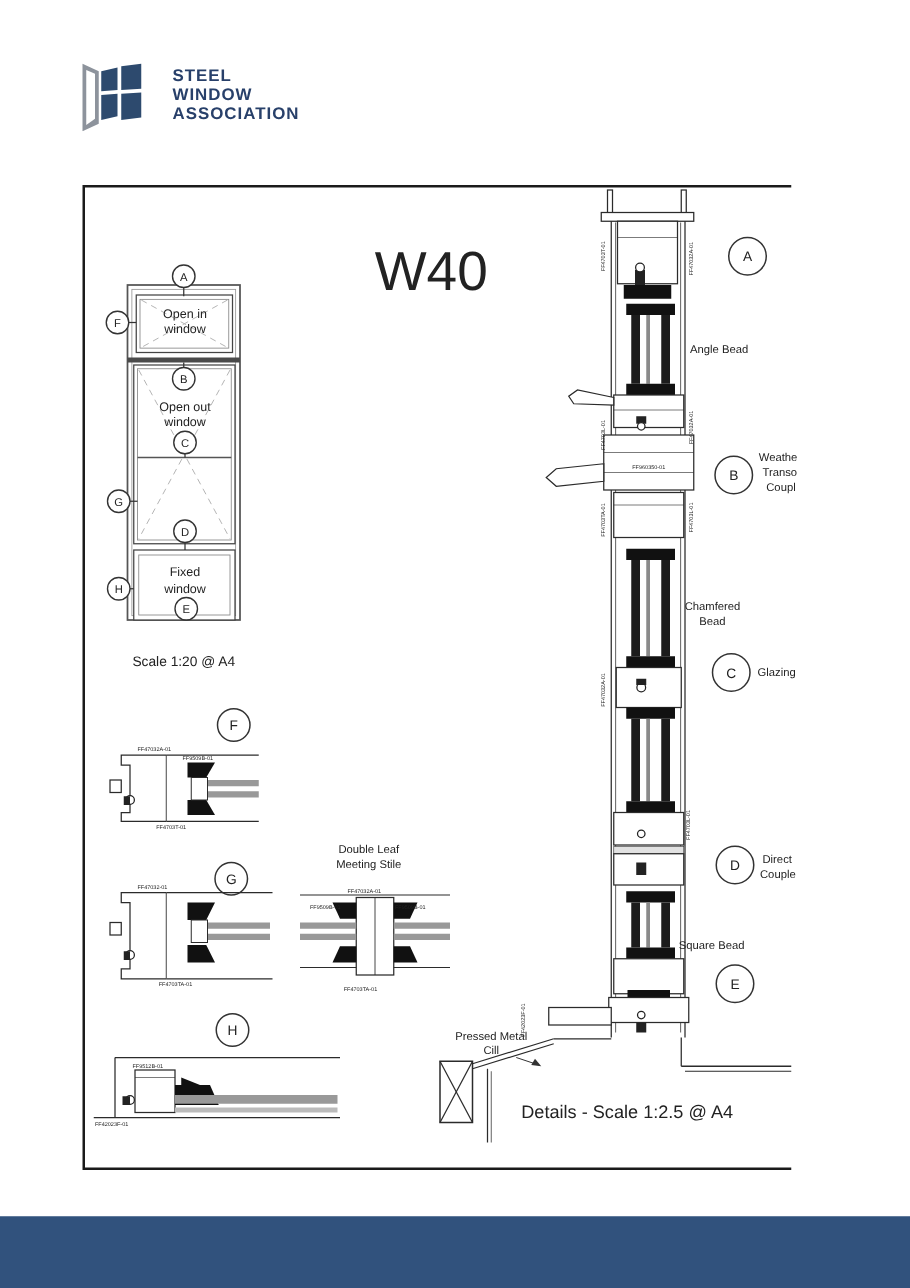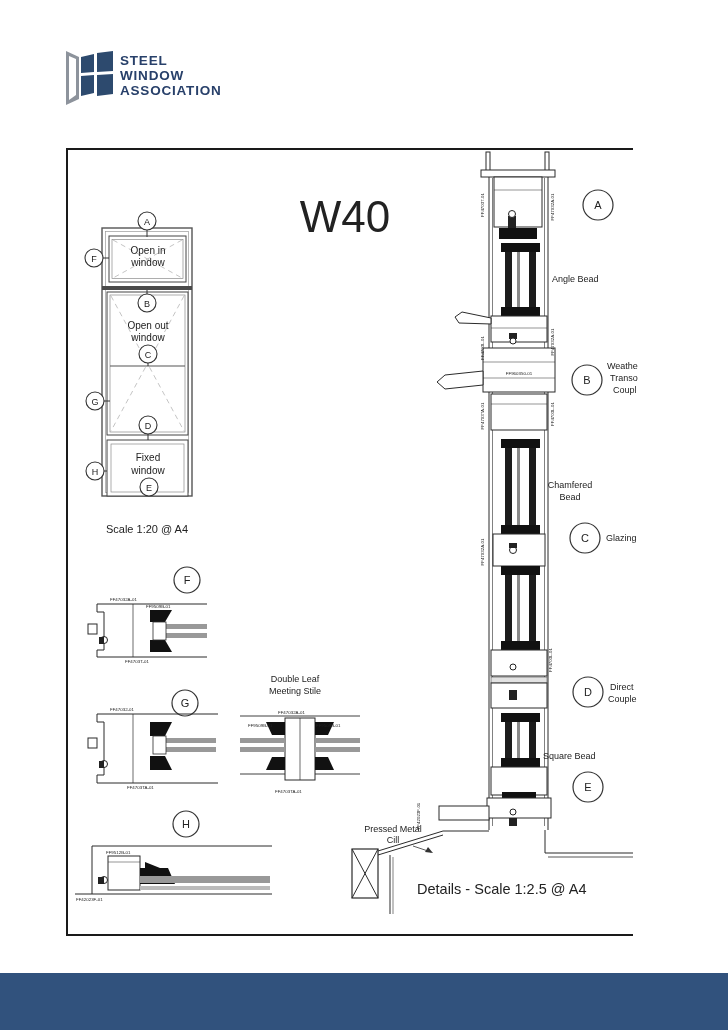--- a/index.html
+++ b/index.html
@@ -1,20 +1,20 @@
 <!DOCTYPE html>
 <html><head>
 <meta charset="utf-8">
 <style>
   html,body{margin:0;padding:0;background:#ffffff;}
   #page{position:relative;width:728px;height:1030px;background:#ffffff;overflow:hidden;
         font-family:"Liberation Sans",sans-serif;}
   
   #logo{position:absolute;left:64px;top:44px;width:185px;height:62px;display:flex;align-items:center;}
-  #logo .logo-text{margin-left:4px;color:#28406a;font-weight:bold;font-size:13.5px;
+  #logo .logo-text{margin-left:22px;color:#28406a;font-weight:bold;font-size:13.5px;
         letter-spacing:0.8px;line-height:15px;}
   
   #drawing{position:absolute;left:0;top:0;}
   text{font-family:"Liberation Sans",sans-serif;fill:#222;}
   .ann{font-size:9px;}
   .tiny{font-size:4.4px;}
   .mk{font-size:9px;}
   .mkbig{font-size:11px;}
   .winlab{font-size:10px;}
   

